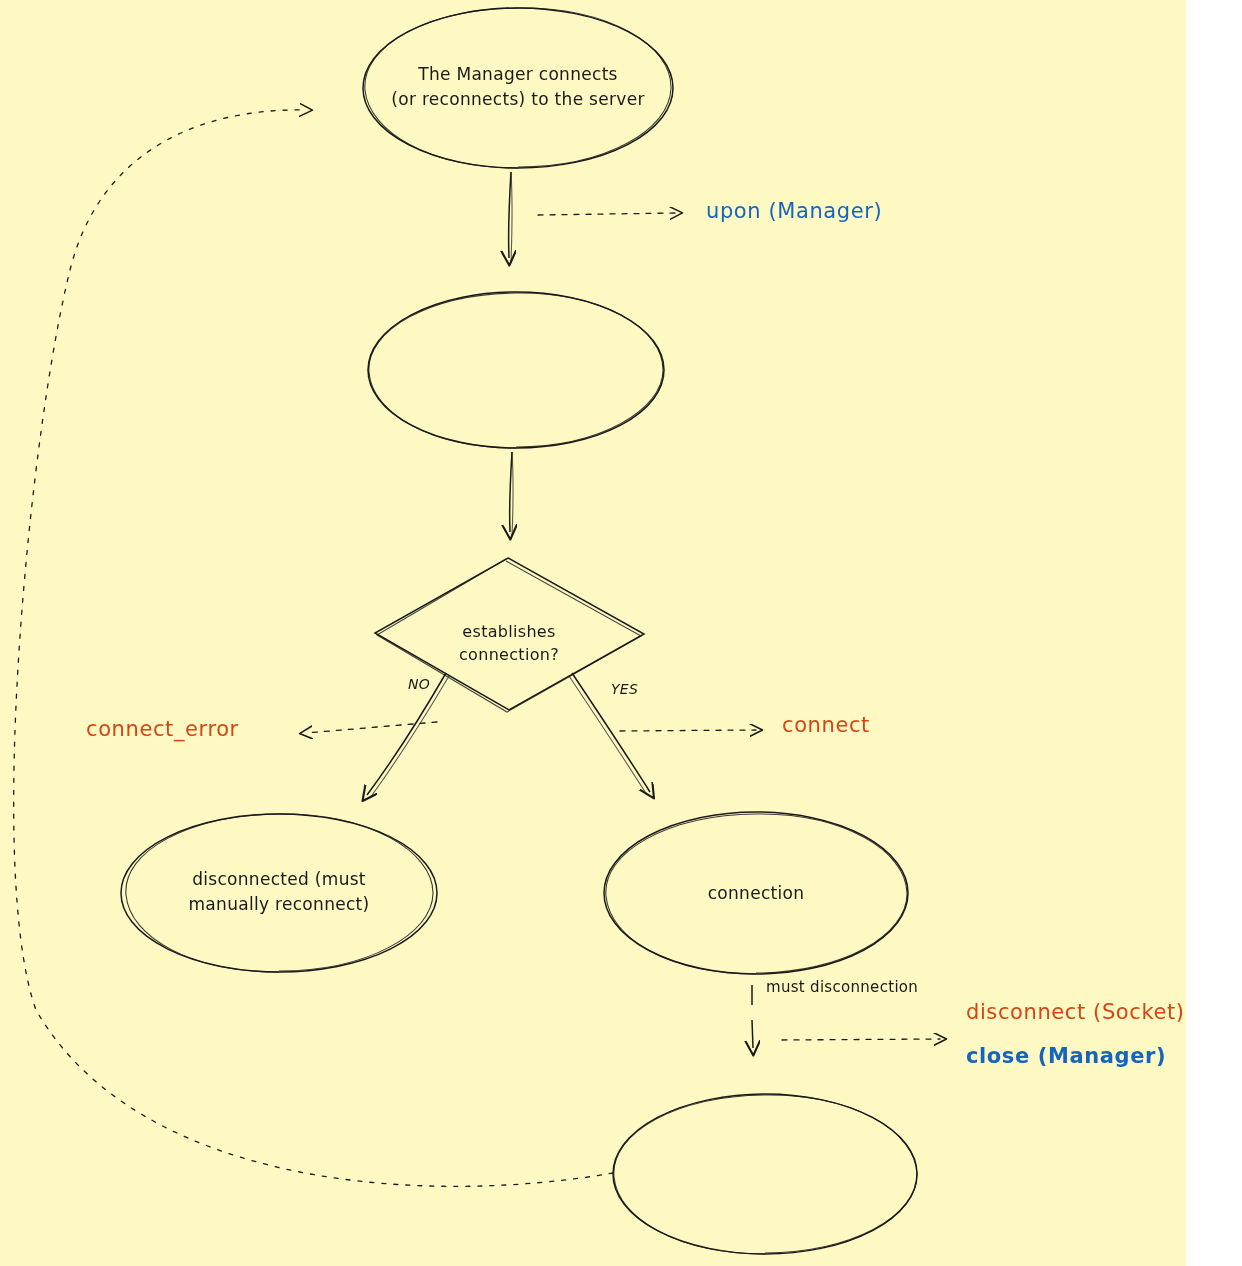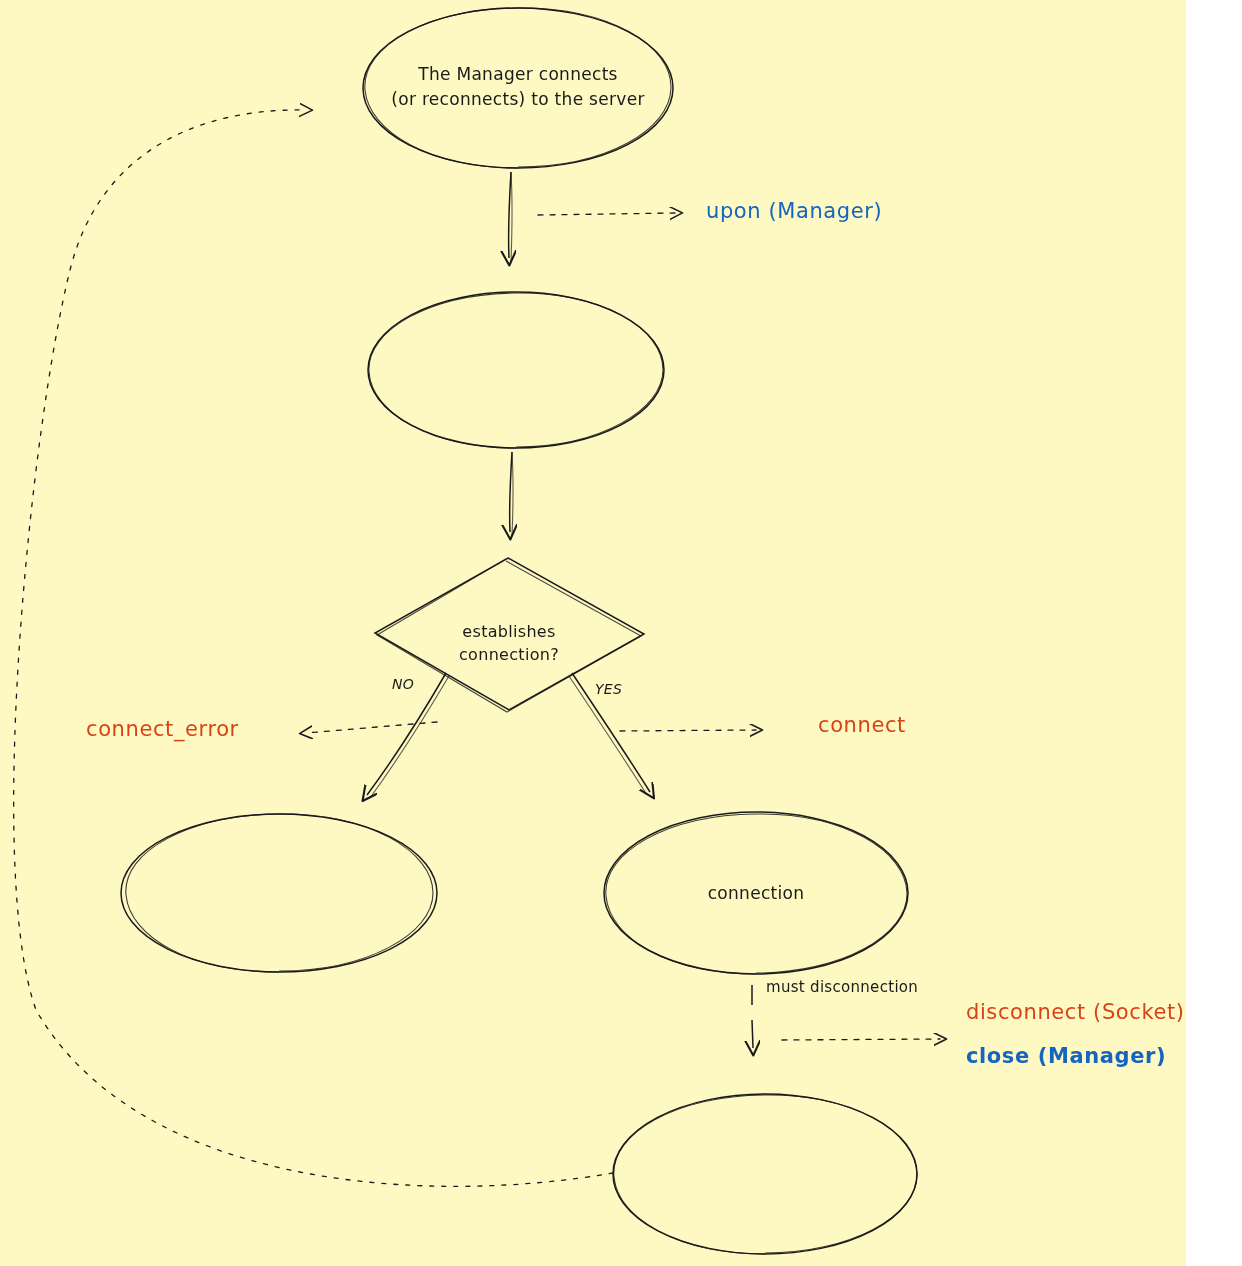--- a/index.html
+++ b/index.html
@@ -38,20 +38,21 @@
     position: absolute;
     color: #1a1a1a;
     font-family: "DejaVu Sans", sans-serif;
     font-size: 15px;
     letter-spacing: 0.3px;
     white-space: pre-line;
   }
   .edge-label.small-italic {
     font-size: 14px;
     font-style: italic;
+    margin-left: 16px;
   }
   .event-label {
     position: absolute;
     font-family: "DejaVu Sans", sans-serif;
     font-size: 21px;
     letter-spacing: 0.6px;
     white-space: nowrap;
   }
   .event-blue { color: #1565c0; }
   .event-orange { color: #d84315; }
@@ -149,33 +150,35 @@
     </g>
   </svg>
 
   <div class="node-label" style="left:348px; top:62px; width:340px;">The Manager connects
 (or reconnects) to the server</div>
 
 
   <div class="node-label" style="left:409px; top:608px; width:200px; font-size:16px;margin-top:12px;">establishes
 connection?</div>
 
+  <div class="node-label" style="left:139px; top:867px; width:280px;">disconnected (must
+manually reconnect)</div>
 
   <div class="node-label" style="left:656px; top:881px; width:200px;">connection</div>
 
 
   <div class="edge-label small-italic" style="left:392px; top:676px;">NO</div>
 
   <div class="edge-label small-italic" style="left:595px; top:681px;">YES</div>
 
   <div class="edge-label" style="left:766px; top:978px;">must disconnection</div>
 
   <div class="event-label event-blue" style="left:706px; top:199px;">upon (Manager)</div>
 
   <div class="event-label event-orange" style="left:86px; top:717px;">connect_error</div>
 
-  <div class="event-label event-orange" style="left:782px; top:713px;margin-left:36px;">connect</div>
+  <div class="event-label event-orange" style="left:782px; top:713px;">connect</div>
 
   <div class="event-label event-orange" style="left:966px; top:1000px;">disconnect (Socket)</div>
 
   <div class="event-label event-blue" style="left:966px; top:1044px;font-weight:bold;">close (Manager)</div>
 
 </div>
 
 </body></html>

